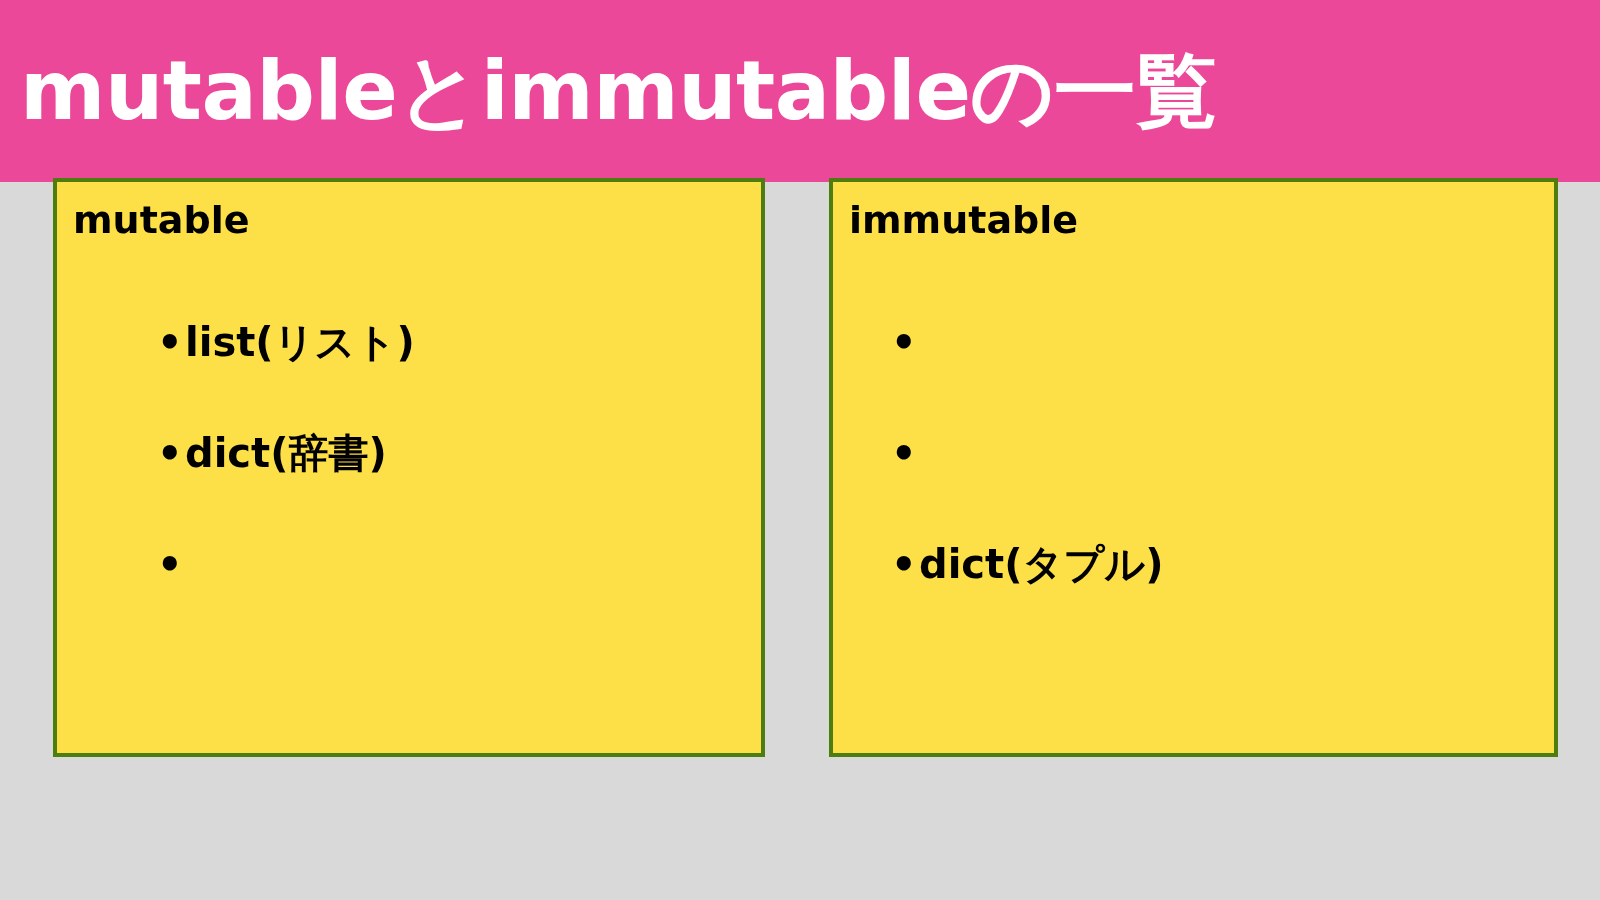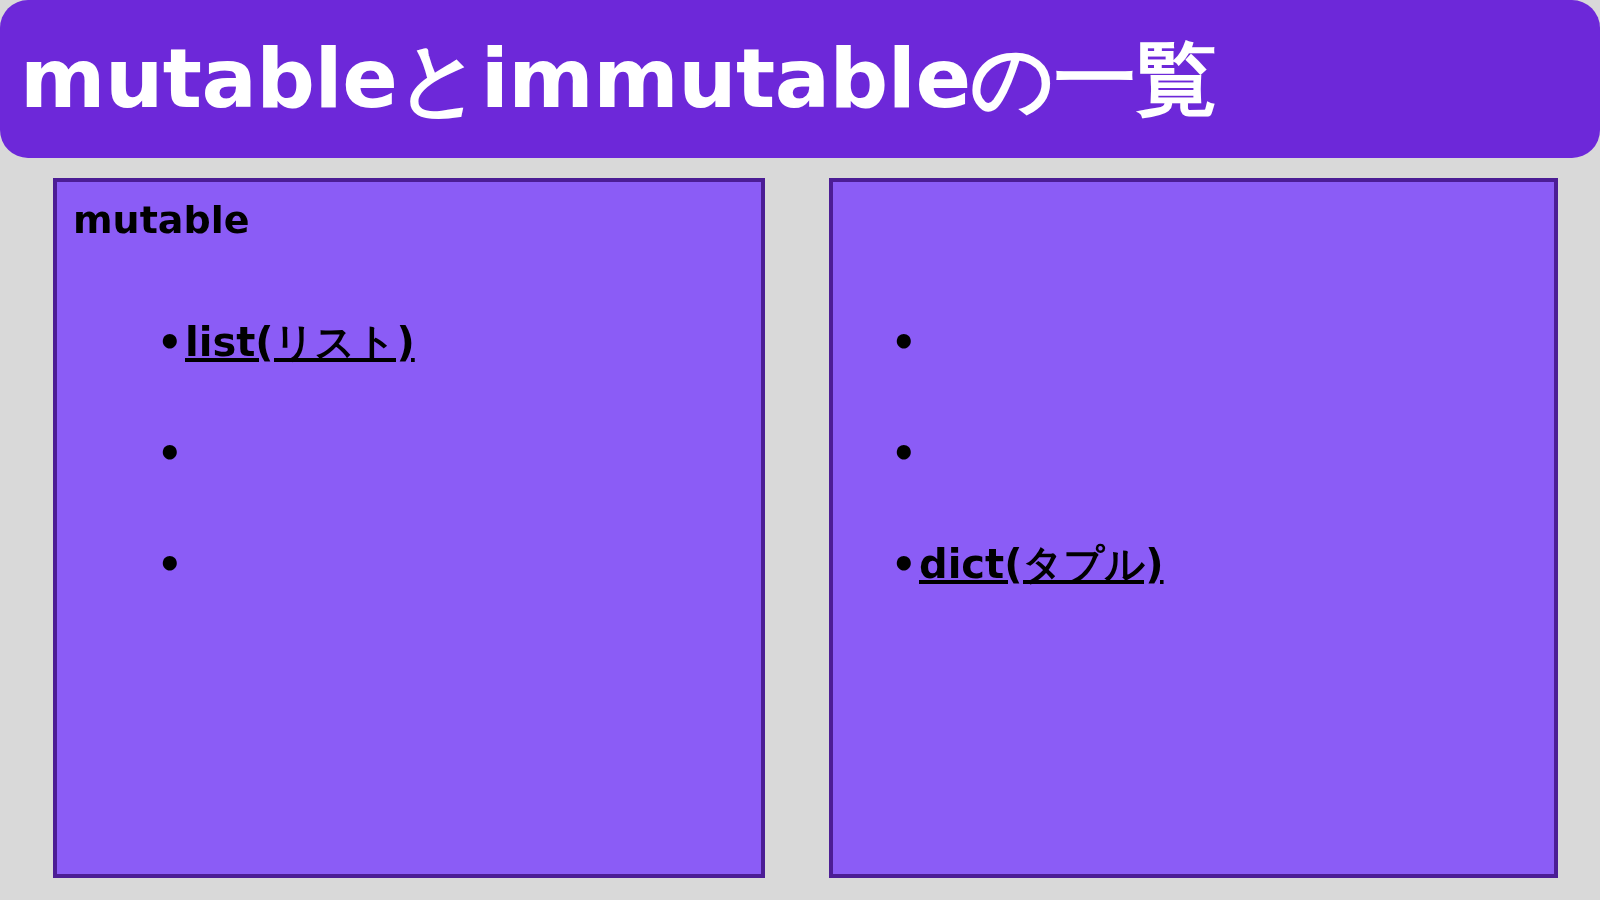--- a/index.html
+++ b/index.html
@@ -14,24 +14,23 @@
     overflow: hidden;
     position: relative;
   }
 
   
   .title-band {
     position: absolute;
     left: 0;
     top: 0;
     width: 1600px;
-    height: 158px;
-    background: #6d28d9;
+    height: 182px;
+    background: #ec4899;
     box-sizing: border-box;
-    border-radius: 28px;
   }
   .title-text {
     position: absolute;
     left: 20px;
     top: 50%;
     transform: translateY(-50%);
     color: #ffffff;
     font-size: 82px;
     font-weight: 700;
     line-height: 1.0;
@@ -44,23 +43,23 @@
     position: absolute;
     left: 0;
     top: 158px;
     width: 1600px;
     height: 742px;
   }
 
   .panel {
     position: absolute;
     top: 20px;
-    height: 700px;
-    background: #8b5cf6;
-    border: 4px solid #4c1d95;
+    height: 579px;
+    background: #fde047;
+    border: 4px solid #4d7c0f;
     box-sizing: border-box;
   }
   .panel-left  { left: 53px;  width: 712px; }
   .panel-right { left: 829px; width: 729px; }
 
   .panel-heading {
     position: absolute;
     left: 16px;
     top: 16px;
     font-size: 38px;
@@ -97,49 +96,50 @@
     line-height: 1;
     color: #000000;
   }
   .bullet-label {
     flex: 0 1 auto;
     font-size: 40px;
     font-weight: 700;
     color: #000000;
     line-height: 1;
     white-space: nowrap;
-    text-decoration: underline;
   }
 </style>
 </head>
 <body>
 
 <div class="title-band">
   <div class="title-text">mutableとimmutableの一覧</div>
 </div>
 
 <div class="content">
 
   <section class="panel panel-left">
     <div class="panel-heading">mutable</div>
     <ul class="bullet-list">
       <li class="bullet-item">
         <span class="bullet-dot">•</span>
         <span class="bullet-label">list(リスト)</span>
       </li>
       <li class="bullet-item">
         <span class="bullet-dot">•</span>
+        <span class="bullet-label">dict(辞書)</span>
       </li>
       <li class="bullet-item">
         <span class="bullet-dot">•</span>
       </li>
     </ul>
   </section>
 
   <section class="panel panel-right">
+    <div class="panel-heading">immutable</div>
     <ul class="bullet-list">
       <li class="bullet-item">
         <span class="bullet-dot">•</span>
       </li>
       <li class="bullet-item">
         <span class="bullet-dot">•</span>
       </li>
       <li class="bullet-item">
         <span class="bullet-dot">•</span>
         <span class="bullet-label">dict(タプル)</span>

